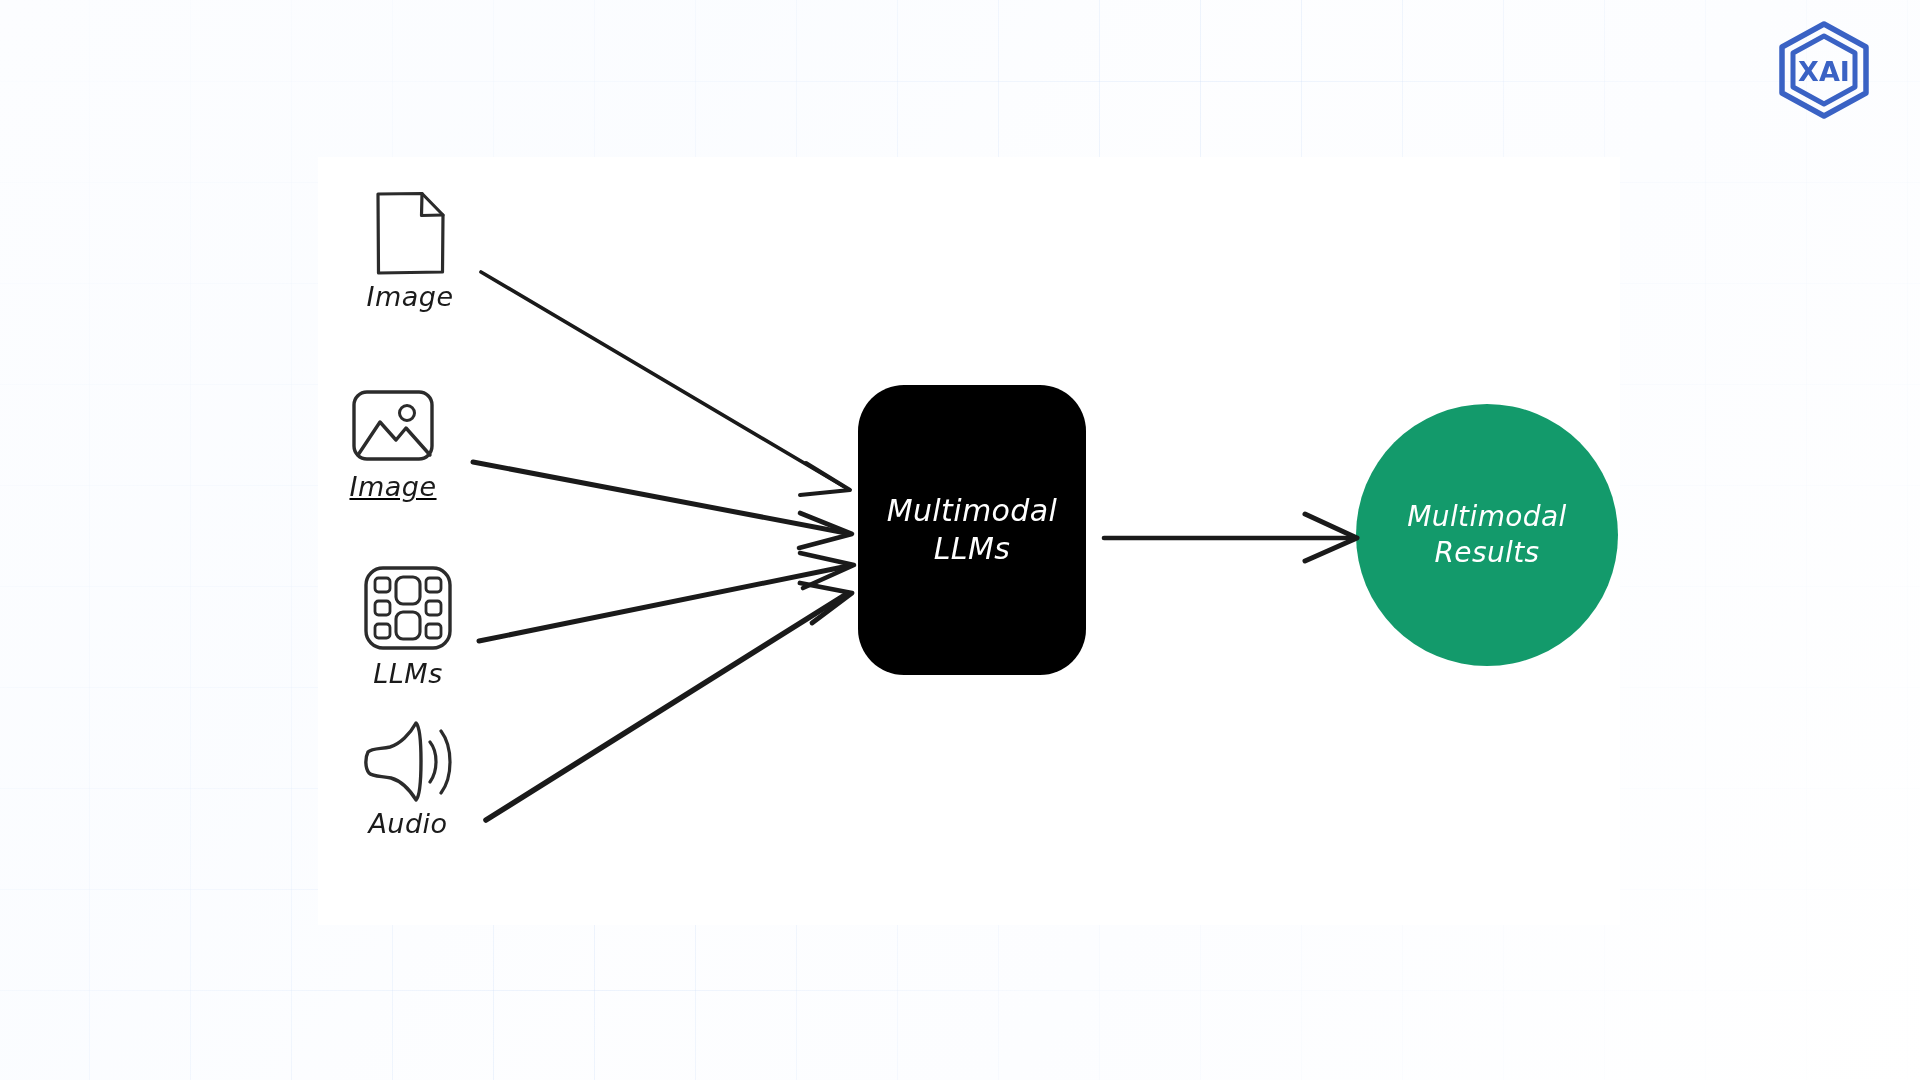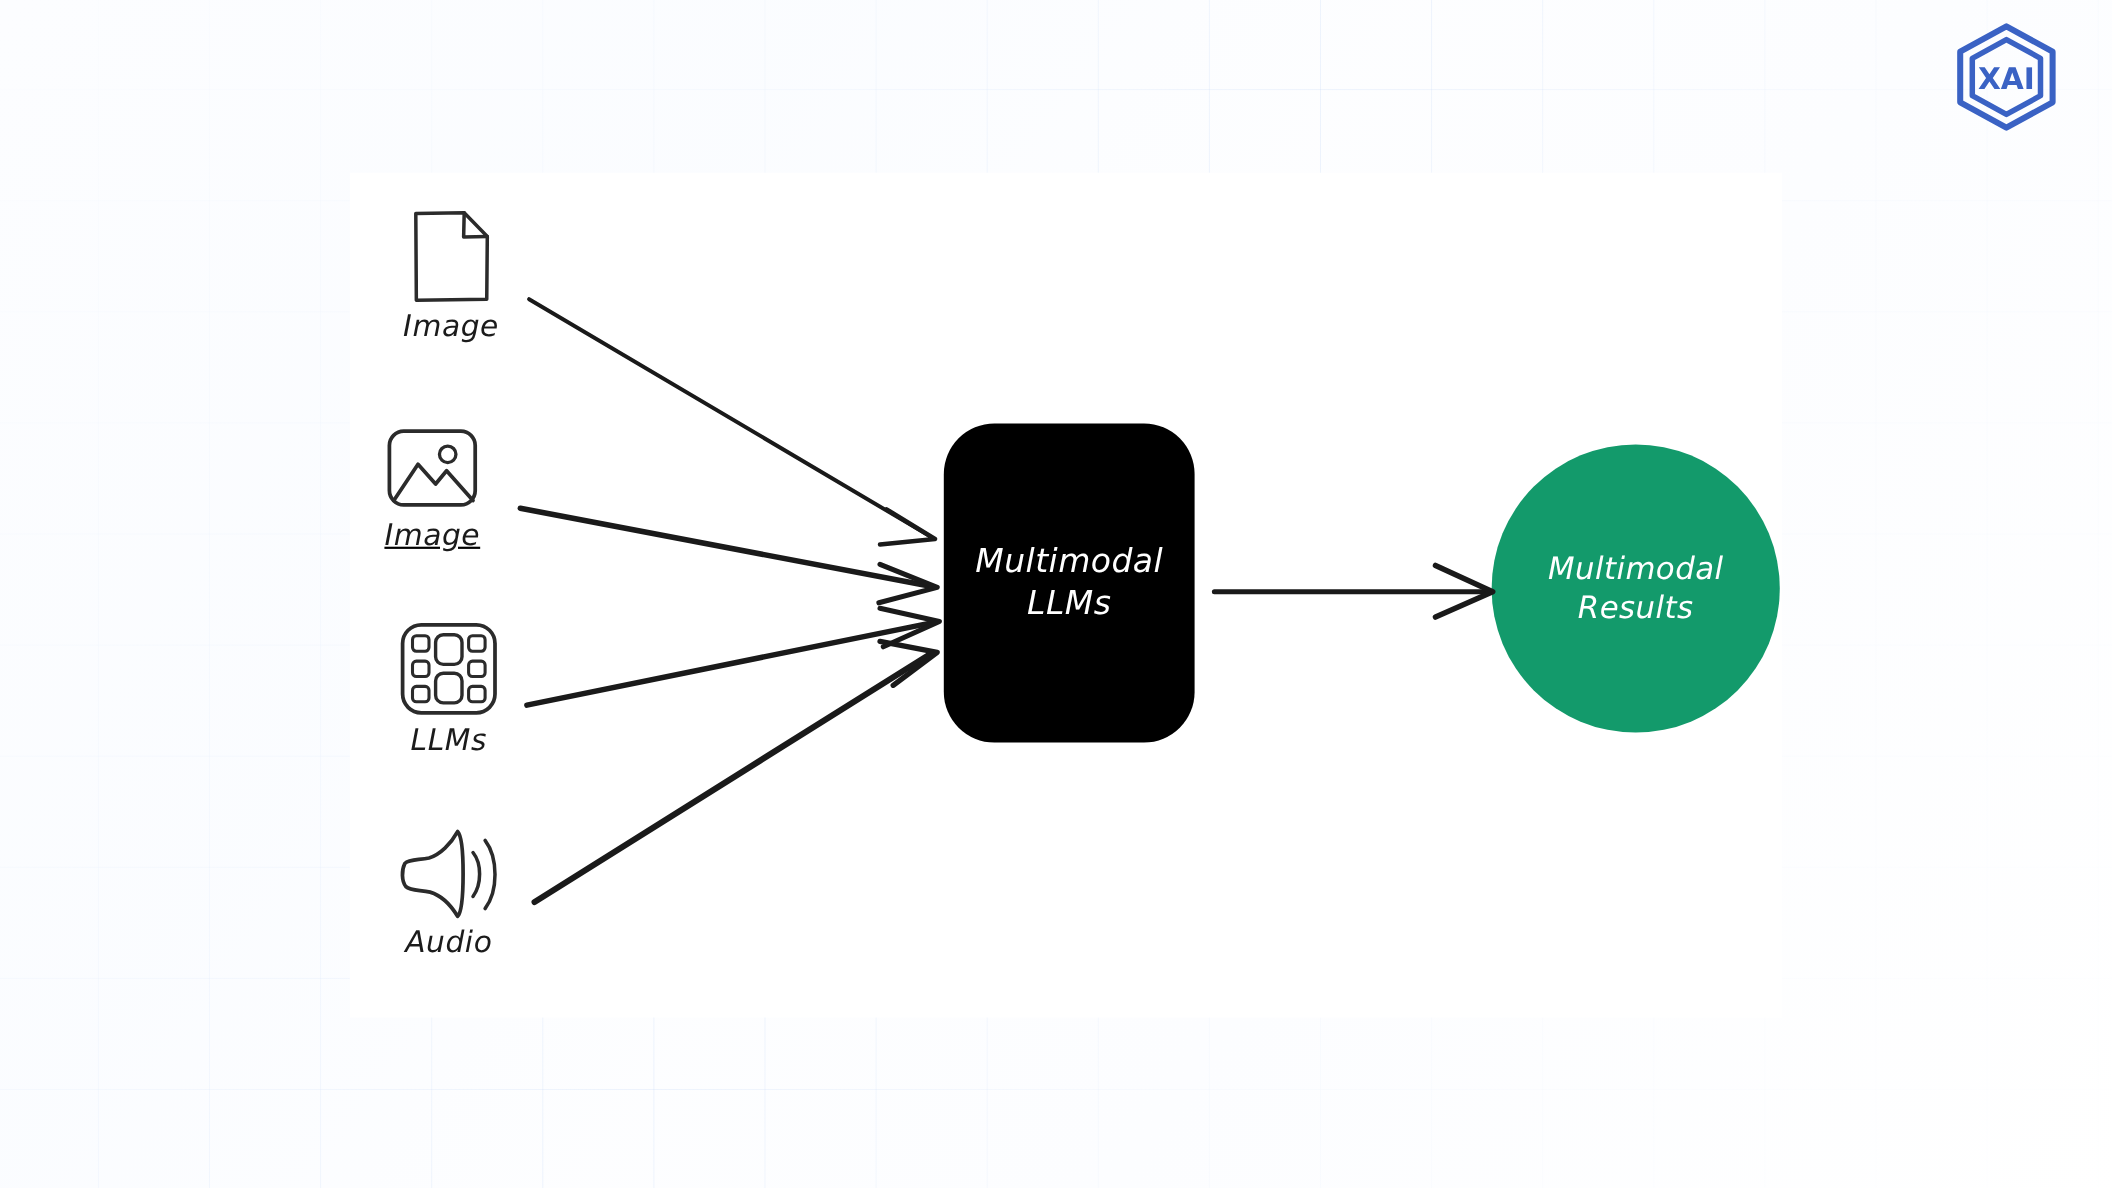--- a/index.html
+++ b/index.html
@@ -72,21 +72,21 @@
     font-weight: 500;
     color: #1b1b1b;
     letter-spacing: 0.5px;
     margin-top: 4px;
     white-space: nowrap;
   }
 
   #node-text  { left: 335px; top: 185px; }
   #node-image { left: 318px; top: 375px; text-decoration: underline; }
   #node-video { left: 333px; top: 562px; }
-  #node-audio { left: 333px; top: 745px; }
+  #node-audio { left: 333px; top: 712px; }
 
   
   #llm-block {
     position: absolute;
     left: 858px;
     top: 385px;
     width: 228px;
     height: 290px;
     background: #000000;
     border-radius: 46px;

